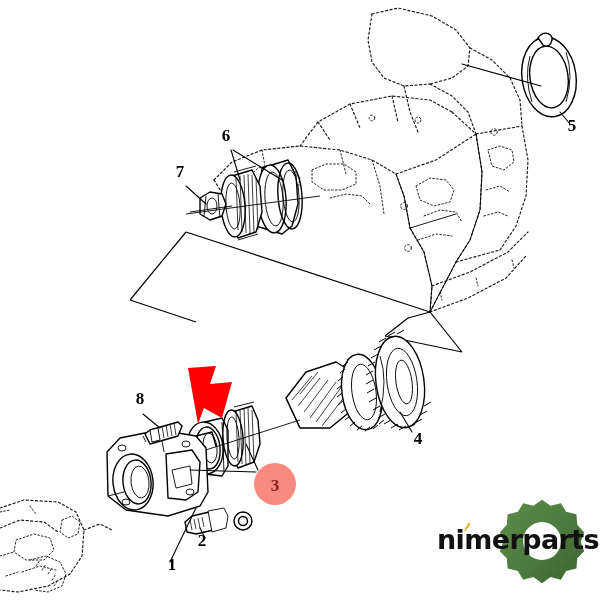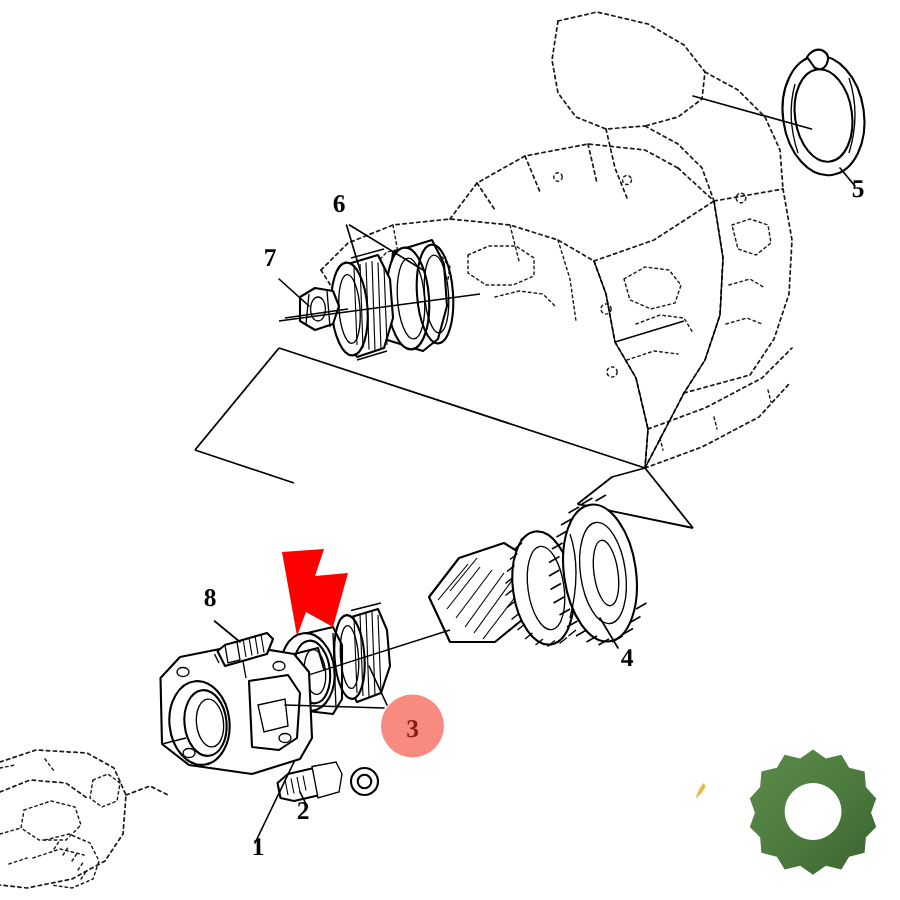--- a/index.html
+++ b/index.html
@@ -452,15 +452,16 @@
           <stop offset="55%" stop-color="#4C7A3D"></stop>
           <stop offset="100%" stop-color="#3B6130"></stop>
         </linearGradient>
       </defs>
       <path fill="url(#gearGrad)" fill-rule="evenodd" d="M50 2 L60 9 L72 6 L78 16 L90 19 L91 31 L99 40 L95 51 L99 62 L91 70 L90 82 L78 85 L72 95 L60 92 L50 99 L40 92 L28 95 L22 85 L10 82 L9 70 L1 62 L5 51 L1 40 L9 31 L10 19 L22 16 L28 6 L40 9 Z
                M50 28 a22 22 0 1 0 0.1 0 Z"></path>
     </svg>
     <svg id="logo-accent" viewBox="0 0 12 16">
       <path d="M8 0 Q3 6 1 14 Q6 10 10 3 Z" fill="#E8B93A"></path>
     </svg>
+    <div id="logo-word">nimerparts</div>
   </div>
 
 </div>
 
 </body></html>

